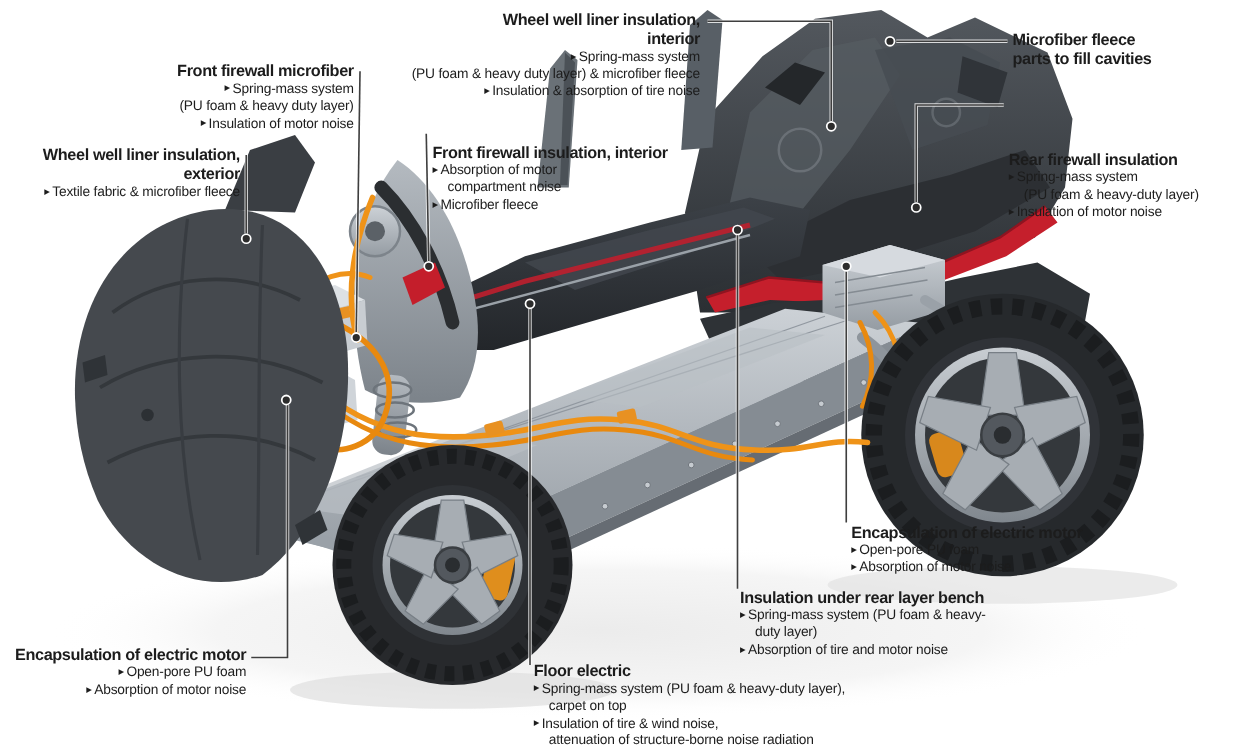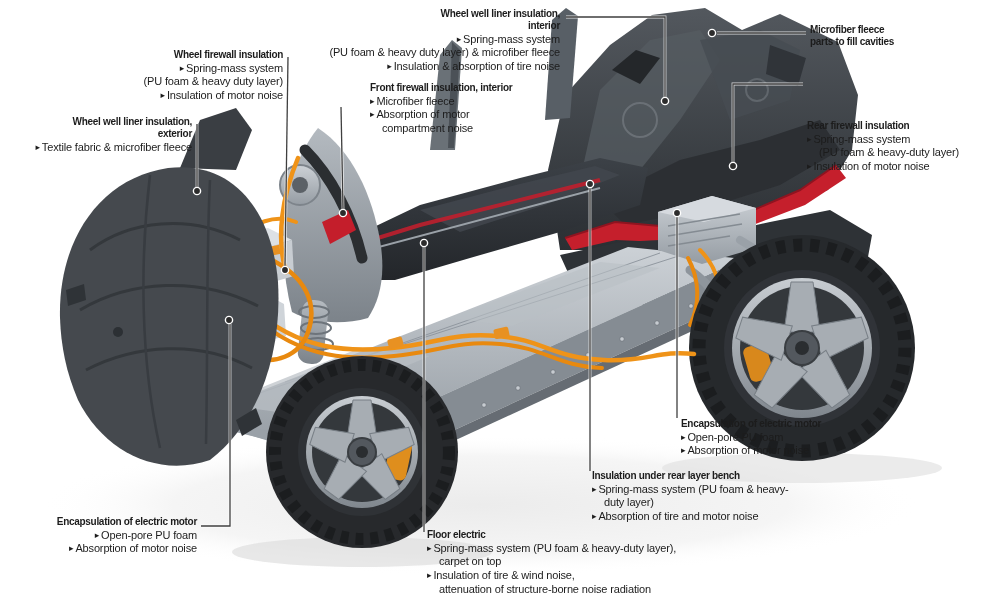--- a/index.html
+++ b/index.html
@@ -1,20 +1,20 @@
 <!DOCTYPE html>
 <html><head>
 <meta charset="utf-8">
 <style>
   html,body{margin:0;padding:0;background:#ffffff;}
   body{width:1000px;height:600px;overflow:hidden;}
   .stage{position:relative;width:1000px;height:600px;font-family:"Liberation Sans","DejaVu Sans",sans-serif;color:#1c1c1c;}
   .stage svg{position:absolute;left:0;top:0;}
   .label{position:absolute;font-size:11px;line-height:1.24;letter-spacing:-0.15px;}
-  .label .title{font-size:10px;font-weight:bold;white-space:pre-line;letter-spacing:-0.3px;margin-bottom:1px;line-height:1.18;}
+  .label .title{font-size:13px;font-weight:bold;white-space:pre-line;letter-spacing:-0.3px;margin-bottom:1px;line-height:1.18;}
   .label .bt{white-space:pre-line;}
   .label.left .bullet{padding-left:12px;text-indent:-12px;}
   .label.right{text-align:right;}
   .bm{padding-right:2px;font-size:9px;position:relative;top:-1px;}
   
   .lc{stroke:#ffffff;stroke-width:2.8;fill:none;opacity:.8;}
   .ll{stroke:#3f3f3f;stroke-width:1.3;fill:none;}
   .ld{fill:#2c2c2c;stroke:#ffffff;stroke-width:1.4;}
 </style>
 </head>
@@ -244,37 +244,37 @@
 
 <div class="label right" style="right:440px;top:8px;width:270px;">
   <div class="title">Wheel well liner insulation,
 interior</div>
   <div class="bullet"><span class="bm">▸</span><span class="bt">Spring-mass system
 (PU foam &amp; heavy duty layer) &amp; microfiber fleece</span></div>
   <div class="bullet"><span class="bm">▸</span><span class="bt">Insulation &amp; absorption of tire noise</span></div>
 </div>
 
 <div class="label right" style="right:717px;top:49px;width:160px;">
-  <div class="title">Wheel firewall insulation</div>
+  <div class="title">Front firewall microfiber</div>
   <div class="bullet"><span class="bm">▸</span><span class="bt">Spring-mass system
 (PU foam &amp; heavy duty layer)</span></div>
   <div class="bullet"><span class="bm">▸</span><span class="bt">Insulation of motor noise</span></div>
 </div>
 
 <div class="label right" style="right:808px;top:116px;width:188px;">
   <div class="title">Wheel well liner insulation,
 exterior</div>
   <div class="bullet"><span class="bm">▸</span><span class="bt">Textile fabric &amp; microfiber fleece</span></div>
 </div>
 
-<div class="label left" style="left:346px;top:82px;width:220px;margin-left:24px;">
+<div class="label left" style="left:346px;top:114px;width:220px;">
   <div class="title">Front firewall insulation, interior</div>
-  <div class="bullet"><span class="bm">▸</span><span class="bt">Microfiber fleece</span></div>
   <div class="bullet"><span class="bm">▸</span><span class="bt">Absorption of motor
 compartment noise</span></div>
+  <div class="bullet"><span class="bm">▸</span><span class="bt">Microfiber fleece</span></div>
 </div>
 
 <div class="label left" style="left:810px;top:24px;width:150px;">
   <div class="title">Microfiber fleece
 parts to fill cavities</div>
 </div>
 
 <div class="label left" style="left:807px;top:88px;width:190px;margin-top:32px;">
   <div class="title">Rear firewall insulation</div>
   <div class="bullet"><span class="bm">▸</span><span class="bt">Spring-mass system

